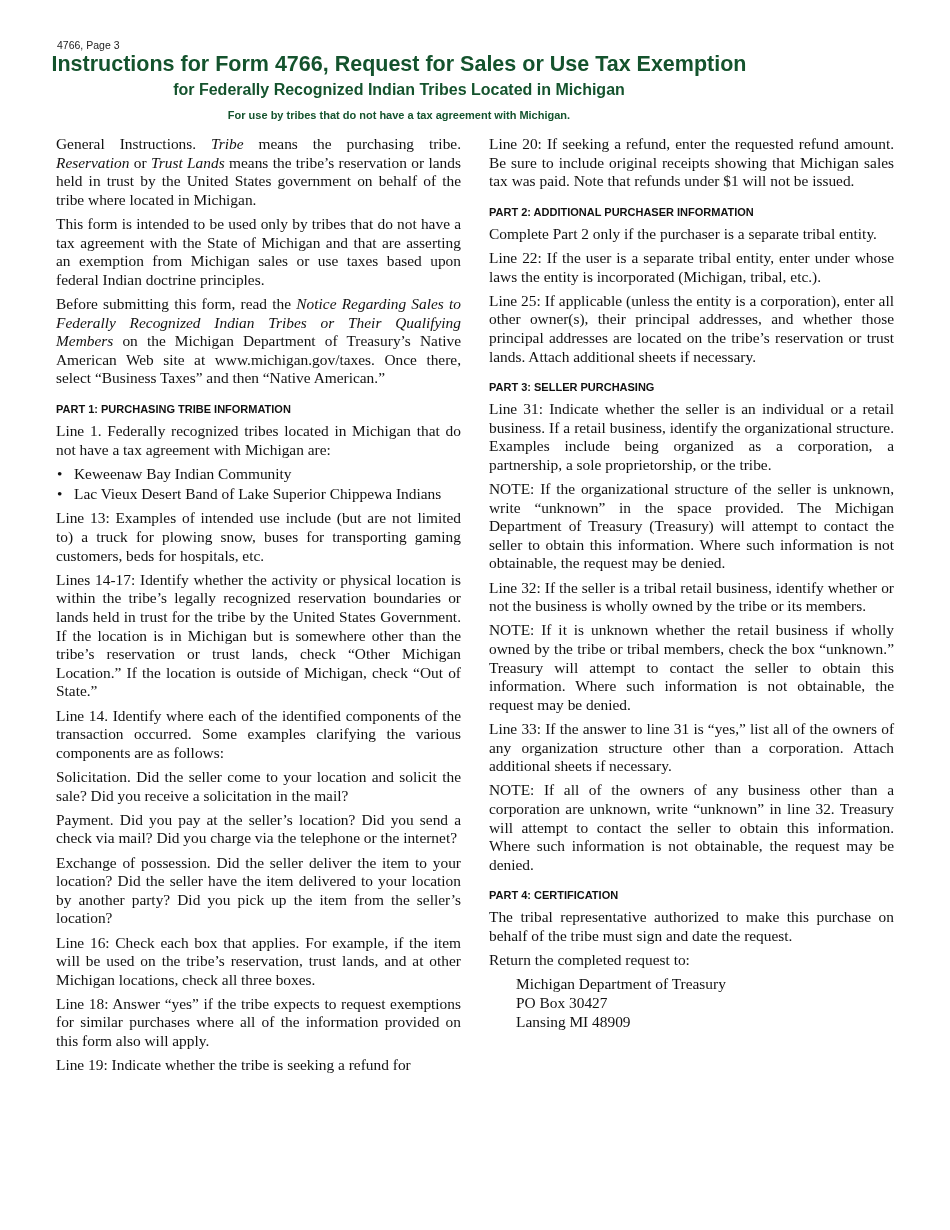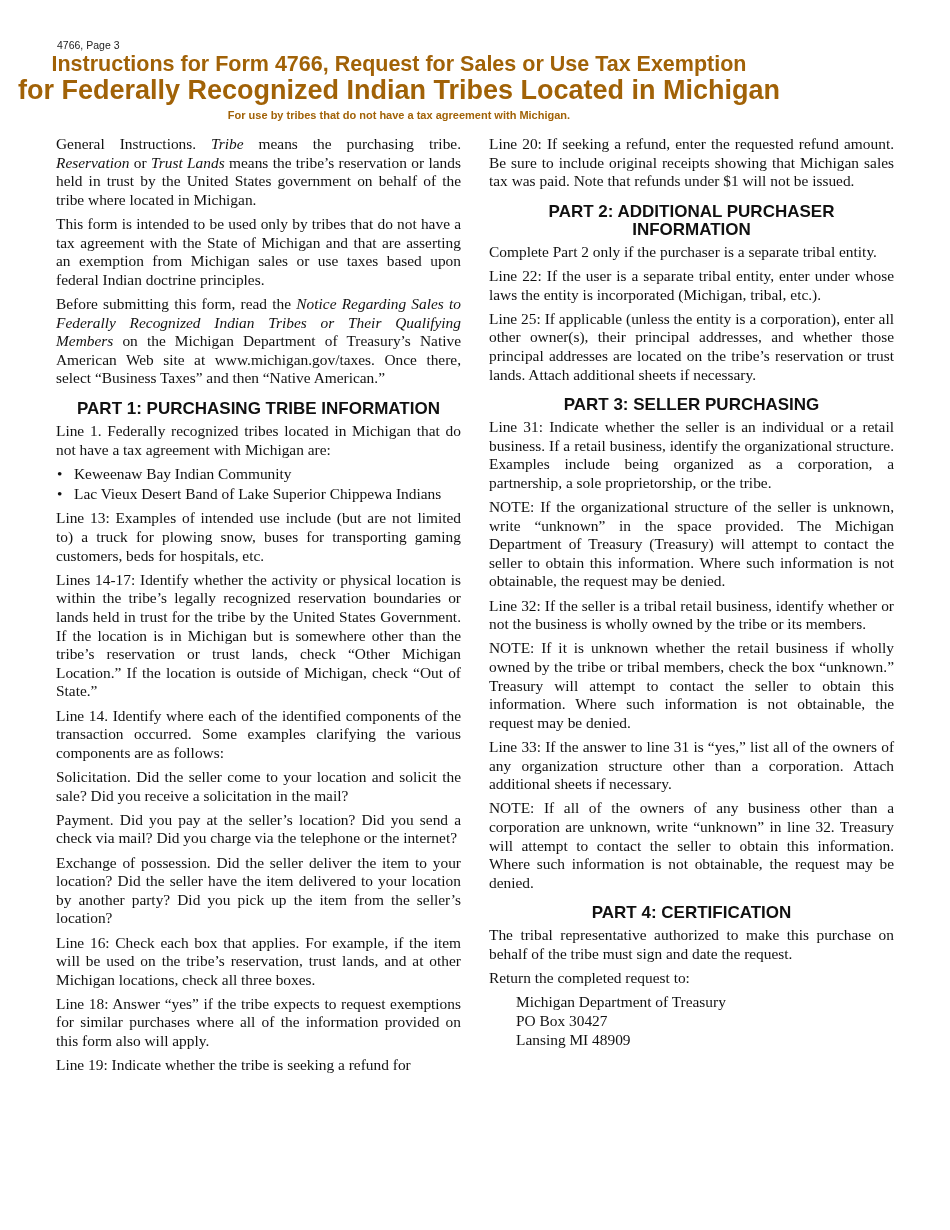--- a/index.html
+++ b/index.html
@@ -1,27 +1,27 @@
 <!DOCTYPE html>
 <html><head>
 <meta charset="utf-8">
 <style>
   html, body { margin: 0; padding: 0; background: #ffffff; }
   body { width: 950px; height: 1230px; position: relative; overflow: hidden; color: #111; }
   .page-label { position: absolute; left: 57px; top: 39px; font-family: "Liberation Sans", sans-serif; font-size: 10.5px; color: #222; }
-  .title { position: absolute; left: 0; width: 798px; text-align: center; font-family: "Liberation Sans", sans-serif; font-weight: bold; color: #a16207; }
+  .title { position: absolute; left: 0; width: 798px; text-align: center; font-family: "Liberation Sans", sans-serif; font-weight: bold; color: #14532d; }
   .t1 { top: 51px; font-size: 21.5px; line-height: 26px; }
-  .t2 { top: 77px; font-size: 27px; line-height: 26px; }
+  .t2 { top: 77px; font-size: 16px; line-height: 26px; }
   .t3 { top: 106px; font-size: 11px; line-height: 18px; }
   .col { position: absolute; top: 135px; width: 405px; font-family: "Liberation Serif", serif; font-size: 15.4px; line-height: 18.6px; }
   .col-left { left: 56px; }
   .col-right { left: 489px; }
   .p { margin: 0 0 5.6px 0; text-align: justify; }
   .p.nojust { text-align: left; }
-  .h { font-family: "Liberation Sans", sans-serif; font-weight: bold; font-size: 17px; line-height: 18px; margin: 12px 0 4px 0; text-align: center; }
+  .h { font-family: "Liberation Sans", sans-serif; font-weight: bold; font-size: 11px; line-height: 18px; margin: 12px 0 4px 0; }
   .b { font-weight: normal; }
   .i { font-style: italic; }
   ul.bullets { list-style: none; margin: 0 0 5.6px 0; padding: 0; }
   ul.bullets li { position: relative; padding-left: 18px; margin-bottom: 2px; }
   ul.bullets li .dot { position: absolute; left: 1px; top: 0; }
   .addr-line { display: block; margin-left: 27px; }
 </style>
 </head>
 <body>
 

